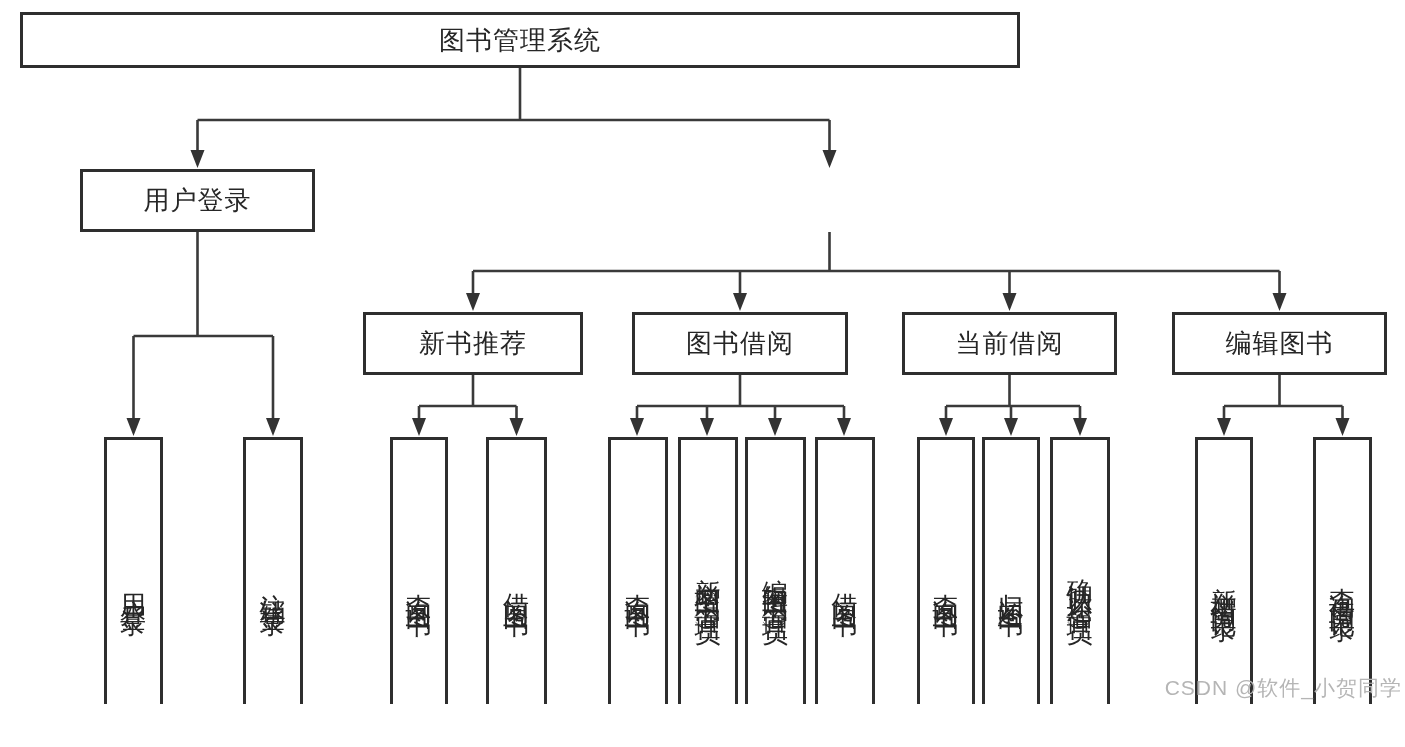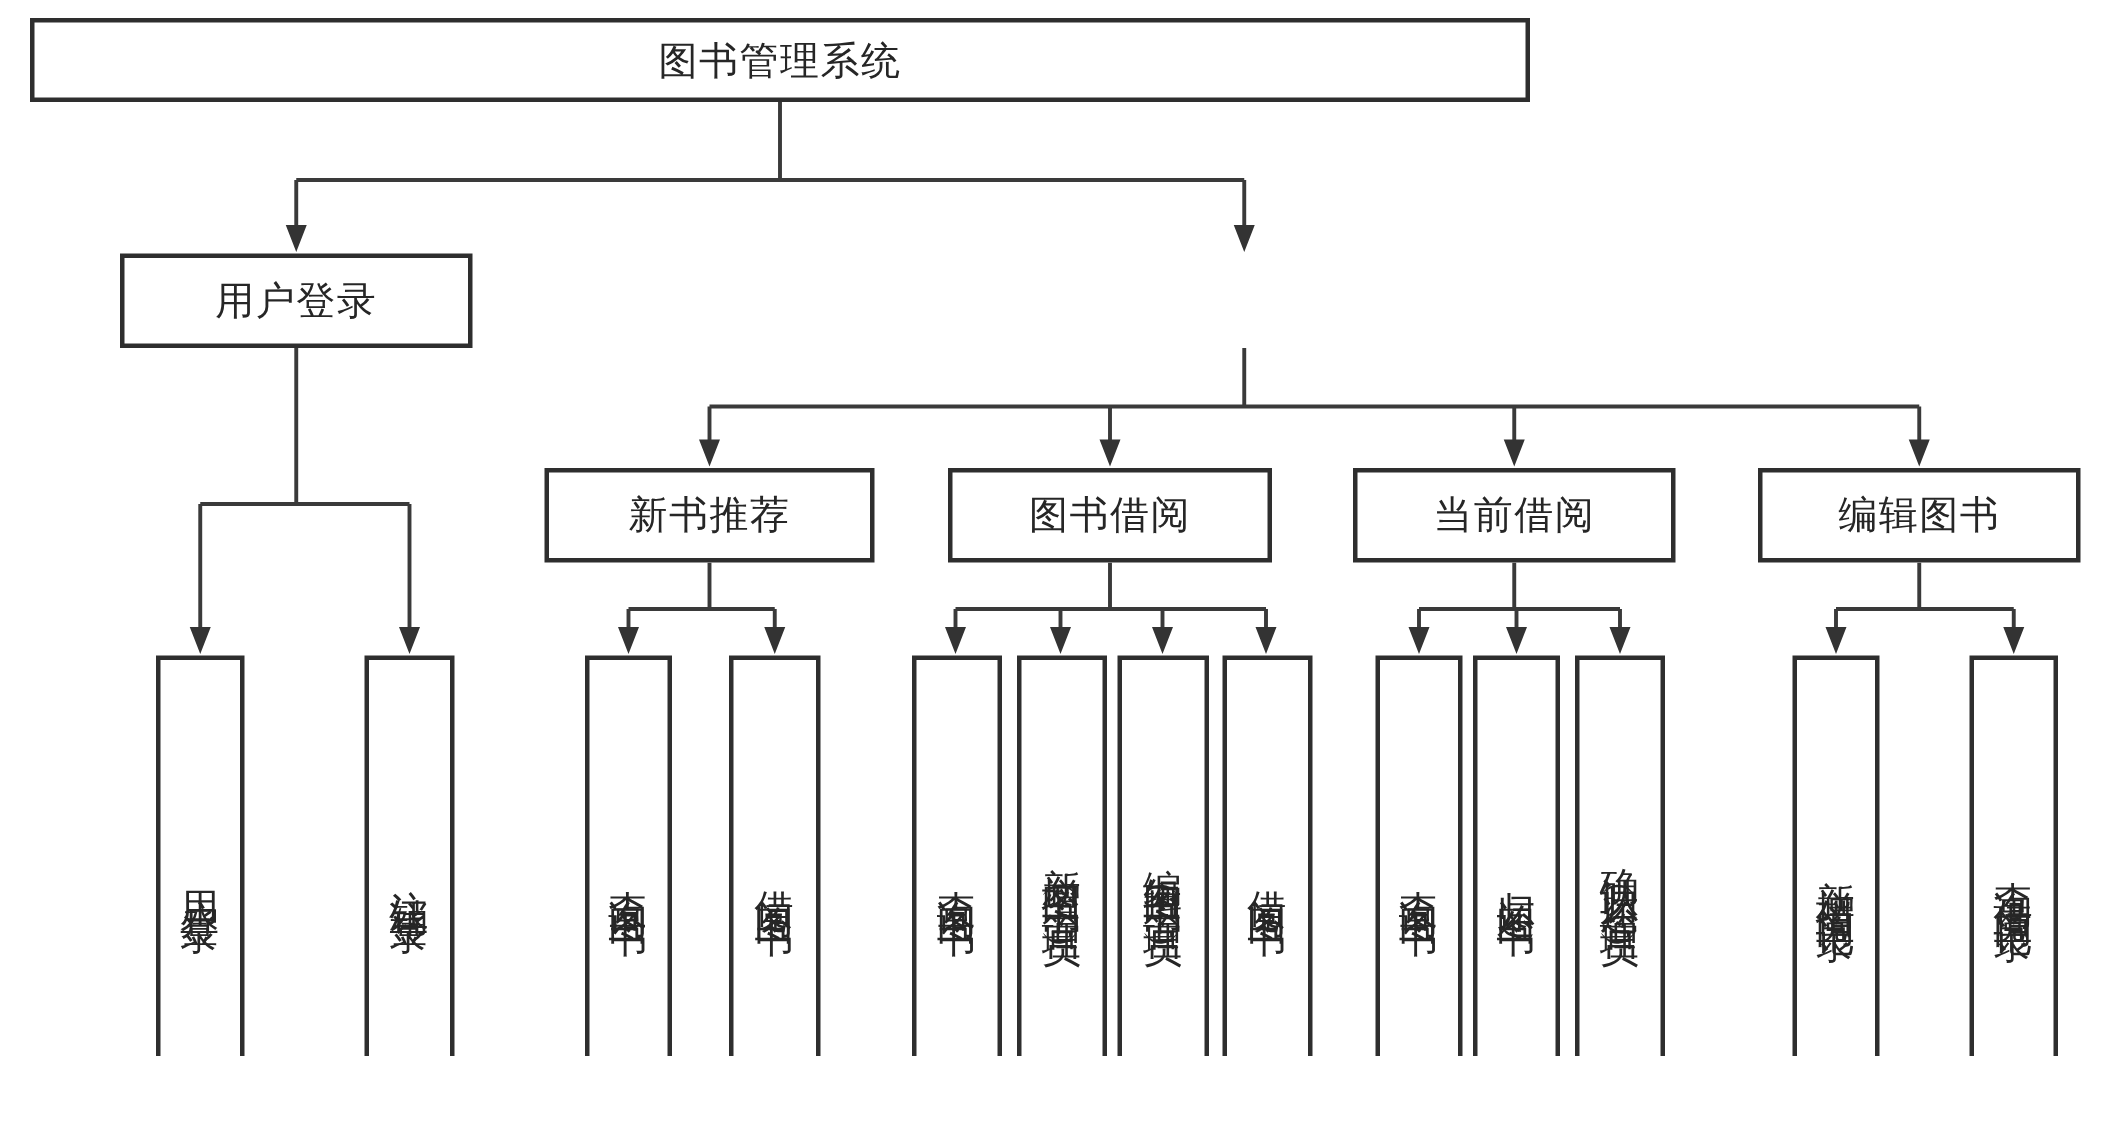--- a/index.html
+++ b/index.html
@@ -165,14 +165,15 @@
     <span>确认归还（管理员）</span>
   </div>
 
   <div class="node leaf" style="left:1195px;top:437px;width:58px;height:296px">
     <span>新增借阅记录</span>
   </div>
   <div class="node leaf" style="left:1313px;top:437px;width:59px;height:296px">
     <span>查询借阅记录</span>
   </div>
 
+  <div class="watermark">CSDN @软件_小贺同学</div>
 
 </div>
 
 </body></html>

